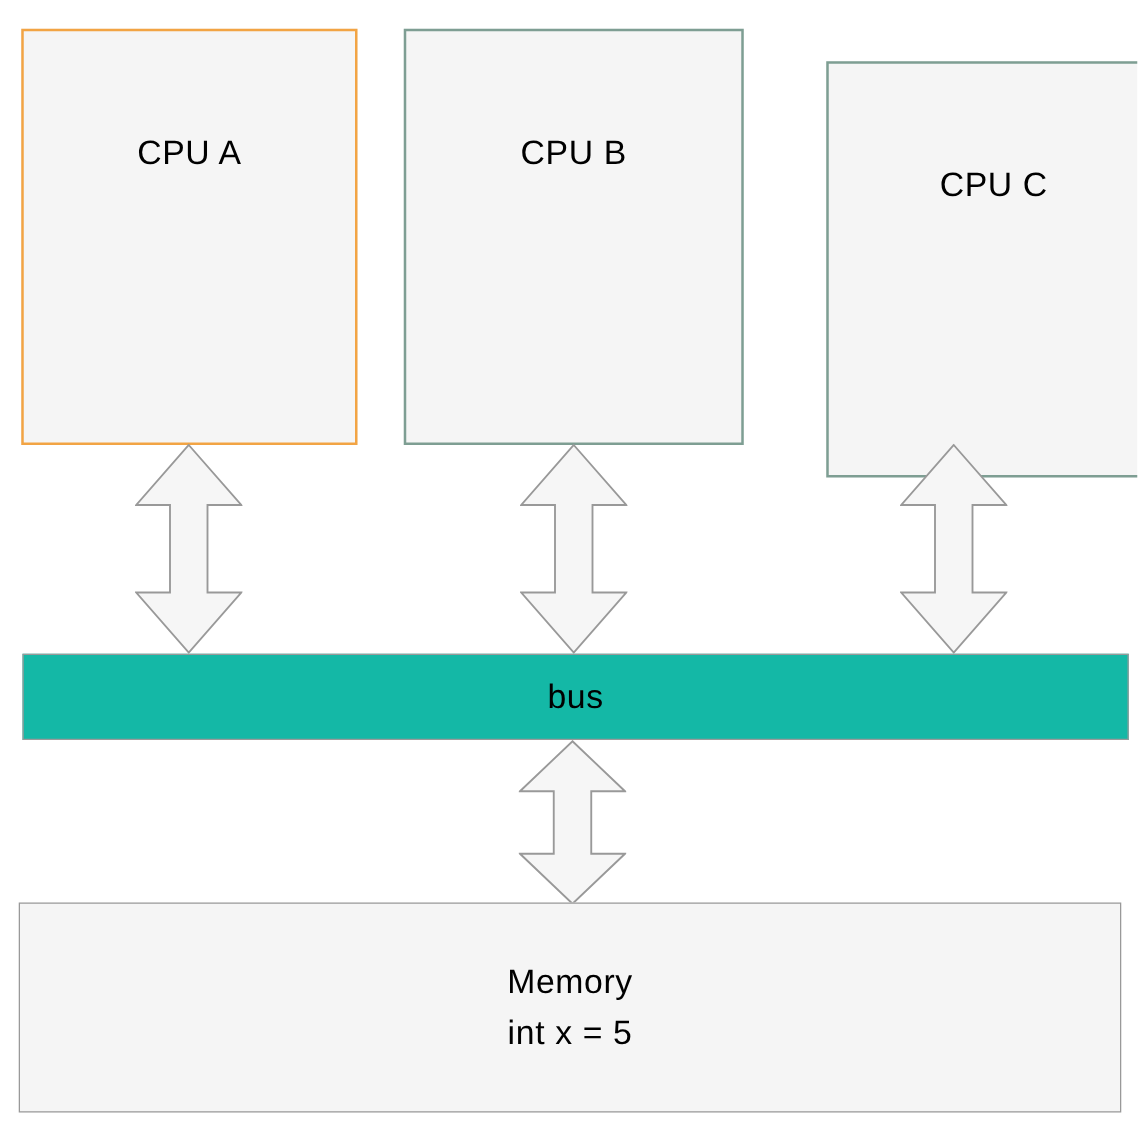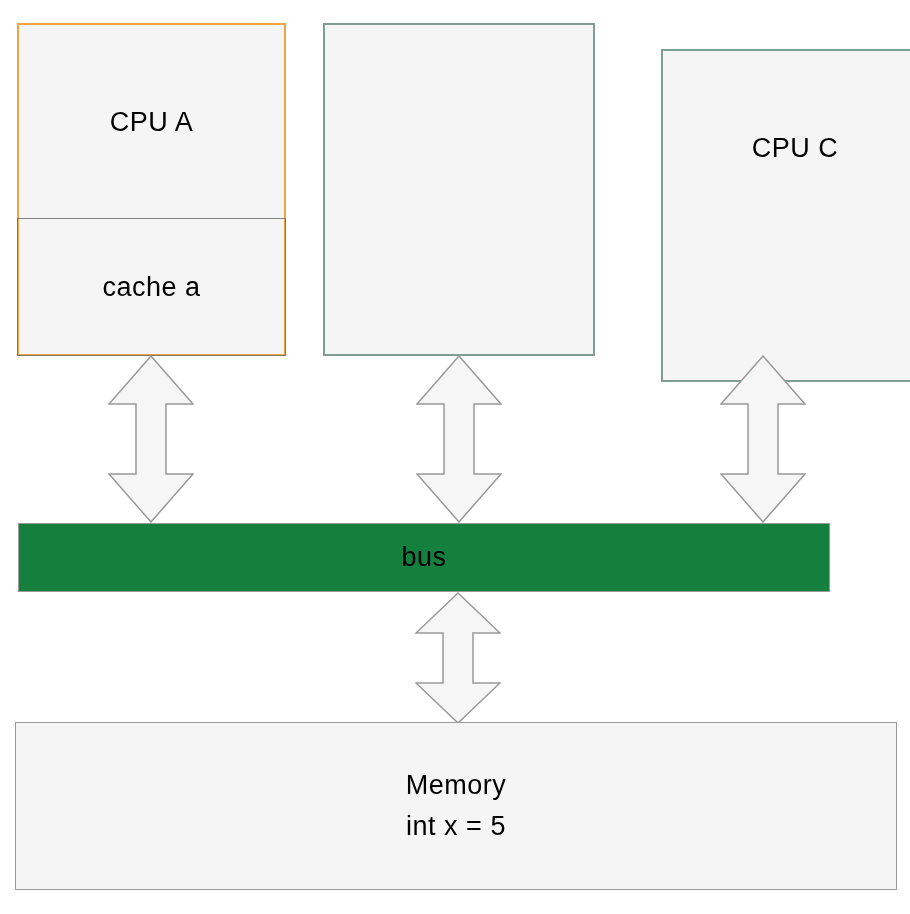--- a/index.html
+++ b/index.html
@@ -59,24 +59,24 @@
     stroke: #999999;
     stroke-width: 1.5;
   }
   #arrow-a { left: 108px; top: 355px; }
   #arrow-b { left: 416px; top: 355px; }
   #arrow-c { left: 720px; top: 355px; }
   #arrow-m { left: 415px; top: 592px; }
   #bus-bar {
     position: absolute;
     left: 18px; top: 523px;
-    width: 812px; height: 69px;
+    width: 885px; height: 69px;
     box-sizing: border-box;
     border: 1.5px solid #999999;
-    background: #15803d;
+    background: #14b8a6;
     display: flex;
     align-items: center;
     justify-content: center;
   }
   #memory-box {
     position: absolute;
     left: 15px; top: 722px;
     width: 882px; height: 168px;
     box-sizing: border-box;
     border: 1.5px solid #999999;
@@ -92,26 +92,26 @@
 </style>
 </head>
 <body>
 
 <div id="canvas">
 
   <div class="column" id="column-a" style="border-color: rgb(242, 164, 68);">
     <div class="cpu-section">
       <span class="box-label">CPU A</span>
     </div>
-    <div class="cache-section">
-      <span class="box-label">cache a</span>
-    </div>
   </div>
 
   <div class="column" id="column-b" style="border-color: rgb(126, 158, 147);">
+    <div class="cpu-section">
+      <span class="box-label">CPU B</span>
+    </div>
   </div>
 
   <div class="column" id="column-c" style="border-color: rgb(126, 158, 147);">
     <div class="cpu-section">
       <span class="box-label">CPU C</span>
     </div>
   </div>
 
   <svg class="v-arrow" id="arrow-a" width="86" height="168" viewBox="0 0 86 168">
     <polygon points="43,1 85,49 58,49 58,119 85,119 43,167 1,119 28,119 28,49 1,49"></polygon>

